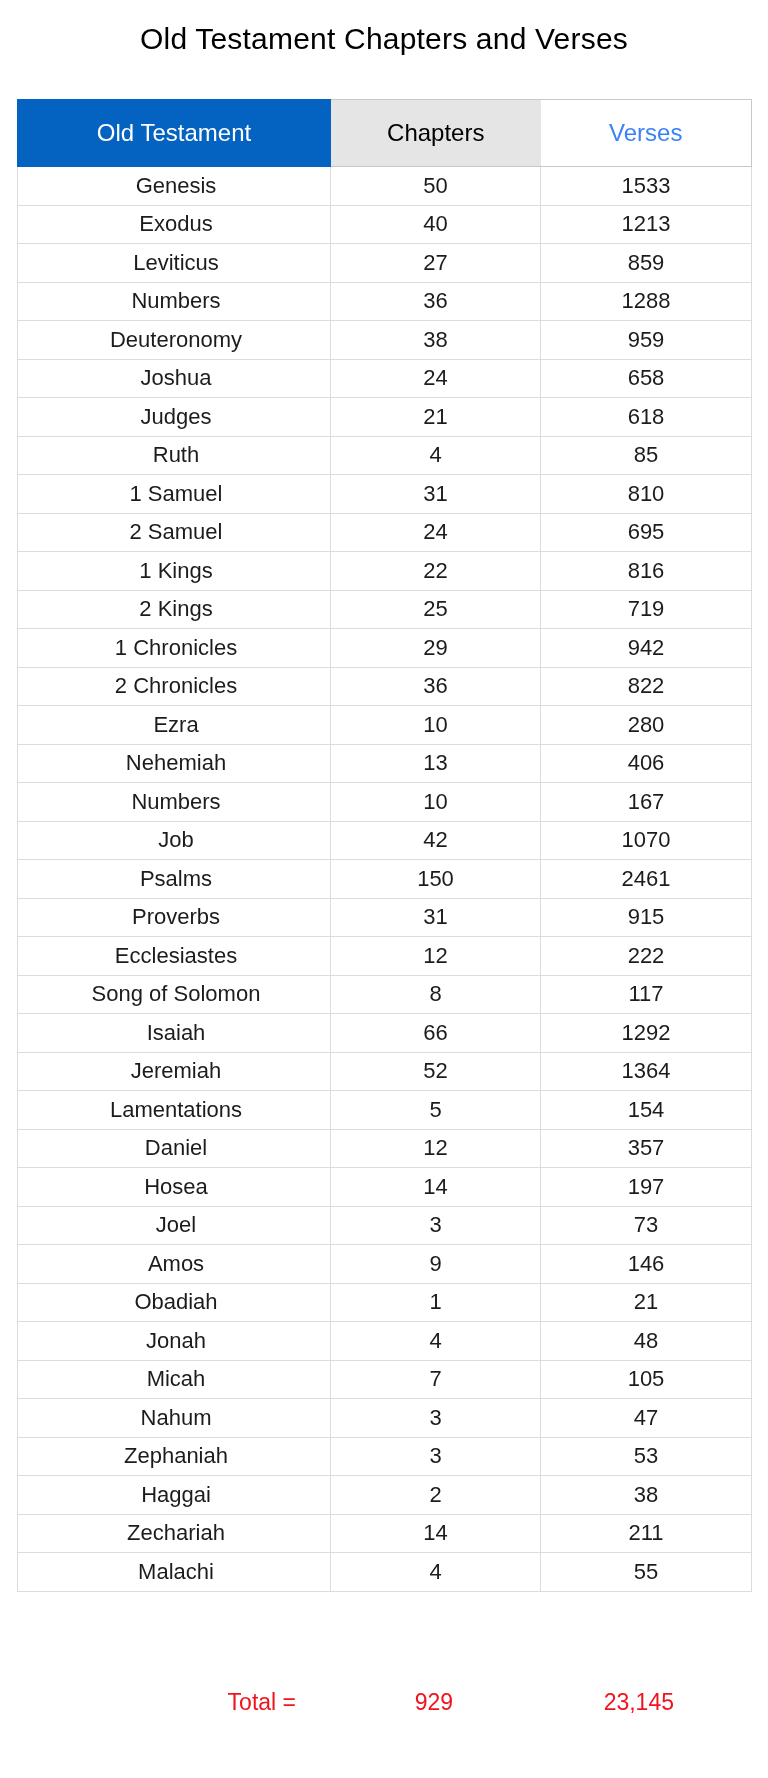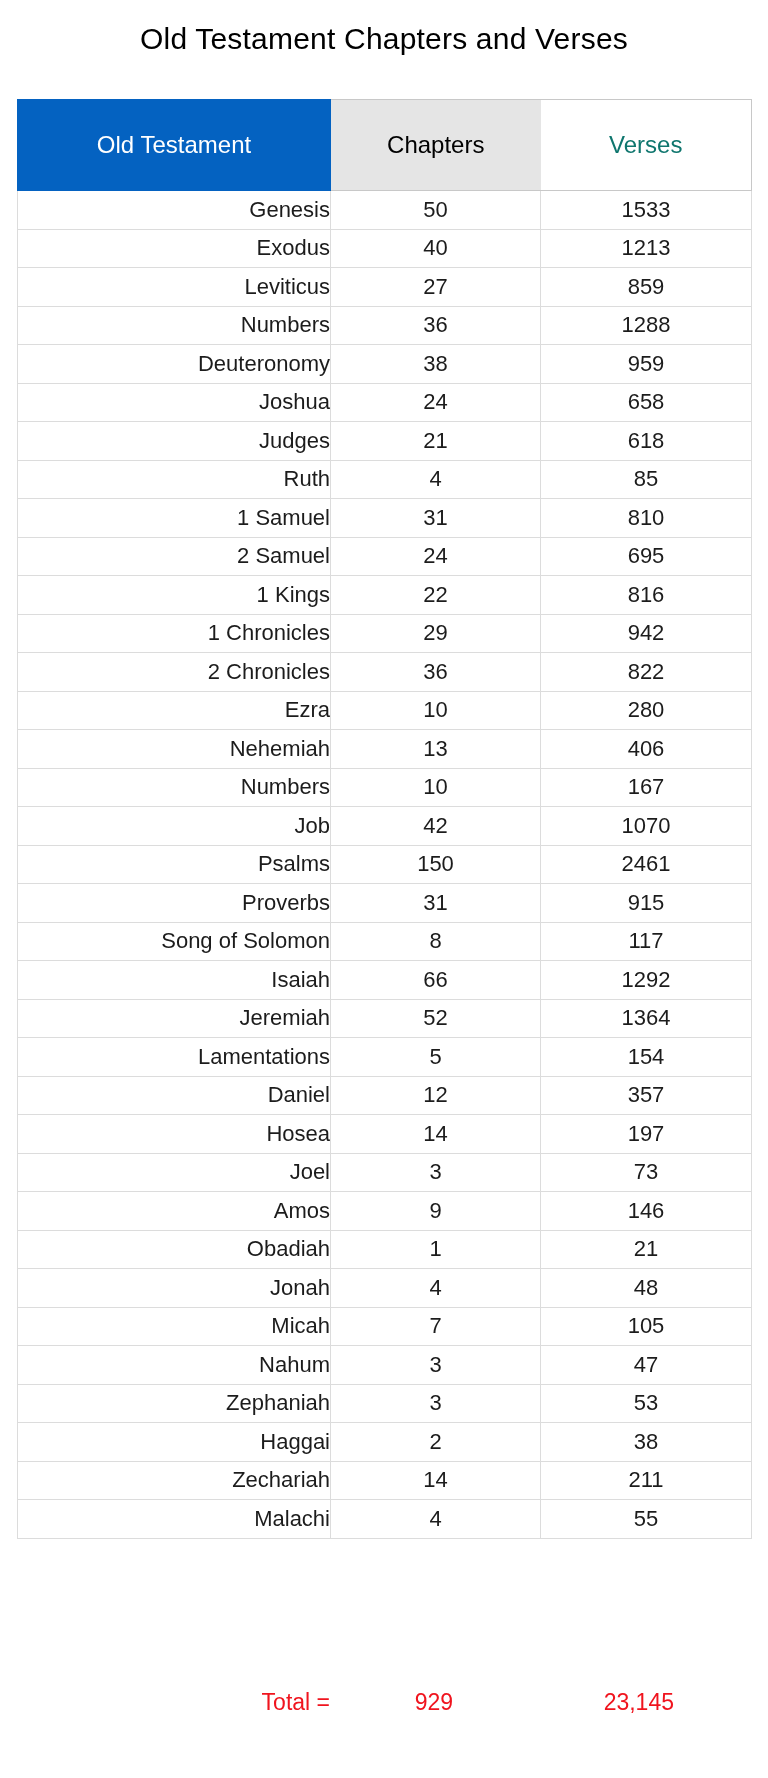--- a/index.html
+++ b/index.html
@@ -2,30 +2,30 @@
 <html><head>
 <meta charset="utf-8">
 <style>
   html, body { margin: 0; padding: 0; background: #ffffff; }
   body { width: 768px; height: 1778px; position: relative; overflow: hidden; font-family: "Liberation Sans", sans-serif; color: #1a1a1a; }
   .title { position: absolute; top: 22px; left: 0; width: 768px; text-align: center; font-size: 30px; color: #000; letter-spacing: 0.2px; }
   .tbl { position: absolute; left: 17px; top: 99px; width: 734px; border-collapse: collapse; table-layout: fixed; }
   .tbl col.c1 { width: 313px; }
   .tbl col.c2 { width: 210px; }
   .tbl col.c3 { width: 211px; }
-  .tbl th { height: 66px; font-size: 24px; font-weight: normal; border: 1px solid #c8c8c8; padding: 12px; }
+  .tbl th { height: 66px; font-size: 24px; font-weight: normal; border: 1px solid #c8c8c8; padding: 0; }
   .tbl th.h1 { background: #0462c1; color: #ffffff; border-color: #0462c1; }
   .tbl th.h2 { background: #e5e5e5; color: #000; border-right: none; }
-  .tbl th.h3 { background: #fff; color: #0f766e; border-left: none; }
+  .tbl th.h3 { background: #fff; color: #3b82f6; border-left: none; }
   .tbl td { height: 37.5px; font-size: 22px; border: 1px solid #dcdcdc; padding: 0; color: #1c1c1c; }
-  .tbl td.name { padding-left: 4px; text-align: right; margin-left: 28px; }
+  .tbl td.name { padding-left: 4px; text-align: center; margin-left: 28px; }
   .tbl td.num { text-align: center; }
   .totals { position: absolute; top: 1689px; left: 0; width: 768px; height: 34px; font-size: 23px; color: #f0141e; }
   .totals span { position: absolute; top: 0; }
-  .t-label { right: 438px; }
+  .t-label { right: 472px; }
   .t-ch { right: 315px; }
   .t-vs { right: 94px; }
 </style>
 </head>
 <body>
 
 <div class="title">Old Testament Chapters and Verses</div>
 
 <table class="tbl">
   <colgroup>
@@ -90,20 +90,25 @@
         <td class="name">2 Samuel</td>
         <td class="num">24</td>
         <td class="num">695</td>
       </tr>
       <tr>
         <td class="name">1 Kings</td>
         <td class="num">22</td>
         <td class="num">816</td>
       </tr>
       <tr>
+        <td class="name">2 Kings</td>
+        <td class="num">25</td>
+        <td class="num">719</td>
+      </tr>
+      <tr>
         <td class="name">1 Chronicles</td>
         <td class="num">29</td>
         <td class="num">942</td>
       </tr>
       <tr>
         <td class="name">2 Chronicles</td>
         <td class="num">36</td>
         <td class="num">822</td>
       </tr>
       <tr>
@@ -128,20 +133,25 @@
       </tr>
       <tr>
         <td class="name">Psalms</td>
         <td class="num">150</td>
         <td class="num">2461</td>
       </tr>
       <tr>
         <td class="name">Proverbs</td>
         <td class="num">31</td>
         <td class="num">915</td>
+      </tr>
+      <tr>
+        <td class="name">Ecclesiastes</td>
+        <td class="num">12</td>
+        <td class="num">222</td>
       </tr>
       <tr>
         <td class="name">Song of Solomon</td>
         <td class="num">8</td>
         <td class="num">117</td>
       </tr>
       <tr>
         <td class="name">Isaiah</td>
         <td class="num">66</td>
         <td class="num">1292</td>

